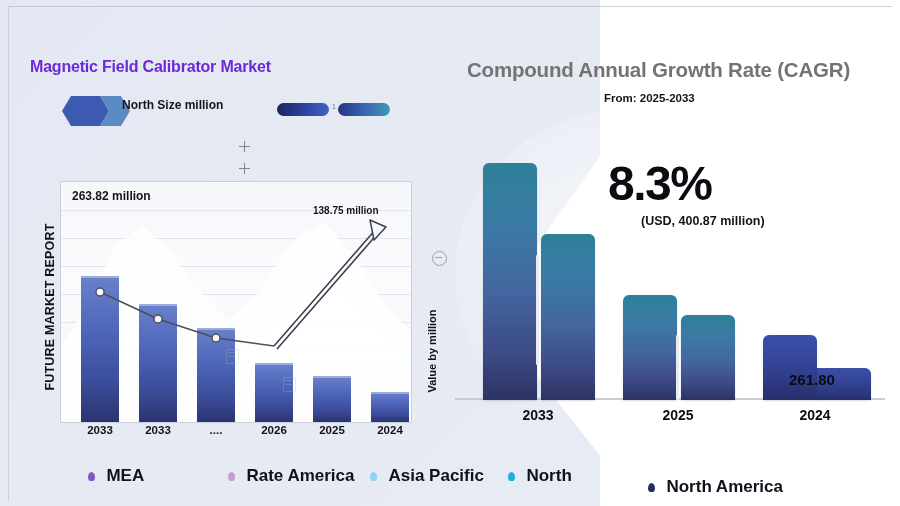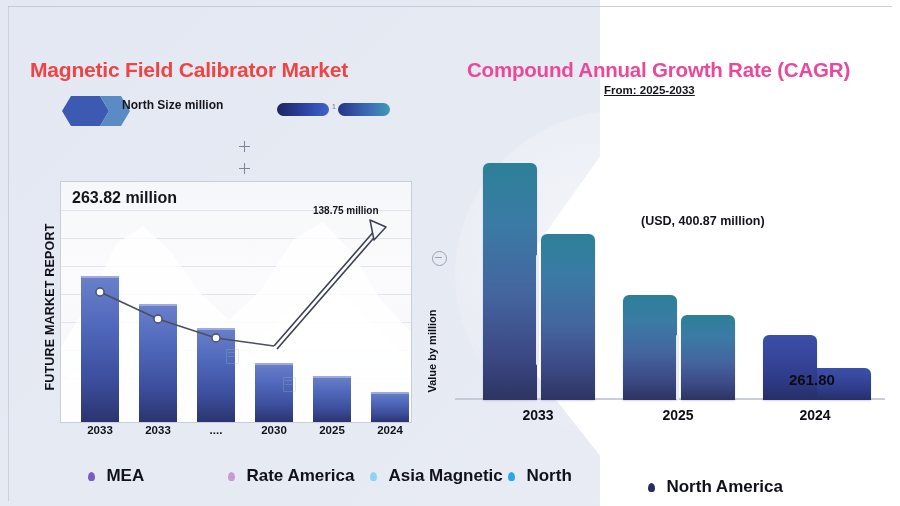--- a/index.html
+++ b/index.html
@@ -26,21 +26,21 @@
     position:absolute;left:455px;top:110px;width:340px;height:330px;
     border-radius:50%;
     background:radial-gradient(circle at 40% 40%,rgba(255,255,255,.55),rgba(255,255,255,0) 70%);
   }
   
   .edge-top{position:absolute;left:8px;top:6px;width:884px;height:1px;background:#b9bfcd;opacity:.75;}
   .edge-left{position:absolute;left:8px;top:6px;width:1px;height:495px;background:#b9bfcd;opacity:.6;}
 
   
   .title-left{
-    position:absolute;left:30px;top:58px;font-size:21px;font-weight:bold;color:#ef4444;
+    position:absolute;left:30px;top:58px;font-size:16px;font-weight:bold;color:#6d28d9;
     letter-spacing:-.2px;white-space:nowrap;
   }
   .logo-hex{
     position:absolute;left:62px;top:94px;width:68px;height:34px;
   }
   .legend-caption{
     position:absolute;left:122px;top:98px;font-size:12px;font-weight:bold;color:#15161c;
     white-space:nowrap;
   }
   .pill{position:absolute;height:13px;width:52px;border-radius:7px;top:103px;}
@@ -73,45 +73,44 @@
   .plot-left{
     position:absolute;left:60px;top:181px;width:350px;height:240px;
     background:linear-gradient(180deg,#f6f7fa 0%,#fbfbfd 40%,#f3f4f8 100%);
     border:1px solid #c9cedb;
     overflow:hidden;
   }
   .grid-line{position:absolute;left:0;width:100%;height:1px;background:#e2e5ee;}
   .mountain{
     position:absolute;left:0;bottom:0;width:100%;height:100%;
   }
-  .ann-left{position:absolute;left:72px;top:189px;font-size:16px;font-weight:bold;color:#14151b;}
+  .ann-left{position:absolute;left:72px;top:189px;font-size:12px;font-weight:bold;color:#14151b;}
   .ann-right{position:absolute;left:313px;top:189px;font-size:10px;font-weight:bold;color:#14151b;margin-top:16px;}
 
   .bar-l{position:absolute;bottom:0;background:linear-gradient(180deg,#6a80cb 0%,#5068bb 35%,#3d4f9e 70%,#2b3470 100%);}
   .bar-l:before{content:"";position:absolute;left:0;top:0;width:100%;height:2px;background:rgba(255,255,255,.35);}
 
   .xlabels-left{position:absolute;left:60px;top:424px;width:350px;height:18px;}
   .xlabels-left span{
     position:absolute;font-size:11.5px;font-weight:bold;color:#111218;text-align:center;
   }
 
   .wm{position:absolute;opacity:.28;}
   .wm-box{width:11px;height:13px;border:1.1px solid #aeb5c4;border-radius:1px;}
   .wm-box:before{content:"";position:absolute;left:1.5px;top:3px;width:7px;height:1px;background:#aeb5c4;}
   .wm-box:after{content:"";position:absolute;left:1.5px;top:6.5px;width:7px;height:1px;background:#aeb5c4;}
 
   
   .title-right{
-    position:absolute;left:467px;top:58px;font-size:20.5px;font-weight:bold;color:#ec4899;
+    position:absolute;left:467px;top:58px;font-size:20.5px;font-weight:bold;color:#737373;
     white-space:nowrap;letter-spacing:-.2px;
   }
   .subtitle-right{
-    position:absolute;left:604px;top:84px;font-size:11.5px;font-weight:bold;color:#14151b;
+    position:absolute;left:604px;top:92px;font-size:11.5px;font-weight:bold;color:#14151b;
     white-space:nowrap;
-    text-decoration:underline;
   }
   .cagr-value{
     position:absolute;left:608px;top:156px;font-size:48px;font-weight:bold;color:#0b0c12;
     letter-spacing:-1.5px;
   }
   .cagr-sub{
     position:absolute;left:641px;top:214px;font-size:12.5px;font-weight:bold;color:#14151b;
     white-space:nowrap;
   }
 
@@ -217,27 +216,28 @@
     </svg>
   </div>
 
   <div class="ann-left">263.82 million</div>
   <div class="ann-right">138.75 million</div>
 
   <div class="xlabels-left">
     <span style="left:8px;  width:64px;">2033</span>
     <span style="left:66px; width:64px;">2033</span>
     <span style="left:124px;width:64px;">....</span>
-    <span style="left:182px;width:64px;">2030</span>
+    <span style="left:182px;width:64px;">2026</span>
     <span style="left:240px;width:64px;">2025</span>
     <span style="left:298px;width:64px;">2024</span>
   </div>
 
   <div class="title-right">Compound Annual Growth Rate (CAGR)</div>
   <div class="subtitle-right">From: 2025-2033</div>
+  <div class="cagr-value">8.3%</div>
   <div class="cagr-sub">(USD, 400.87 million)</div>
 
   <div class="plot-right">
     <div class="axis-right"></div>
 
     <div class="bar-r" style="left:28px;  width:54px;  height:237px;"></div>
     <div class="bar-r" style="left:86px;  width:54px;  height:166px;"></div>
     <div class="bar-notch" style="left:81px; bottom:60px; height:110px;"></div>
 
     <div class="bar-r" style="left:168px; width:54px;  height:105px;"></div>
@@ -260,21 +260,21 @@
     <div class="legend-item" style="left:0px;">
       <span class="dot" style="background:#7c5cc4;"></span>
       <span class="legend-label">MEA</span>
     </div>
     <div class="legend-item" style="left:140px;">
       <span class="dot" style="background:#c99ad4;"></span>
       <span class="legend-label">Rate America</span>
     </div>
     <div class="legend-item" style="left:282px;">
       <span class="dot" style="background:#8fd3ee;"></span>
-      <span class="legend-label">Asia Magnetic</span>
+      <span class="legend-label">Asia Pacific</span>
     </div>
     <div class="legend-item" style="left:420px;">
       <span class="dot" style="background:#27a9e8;"></span>
       <span class="legend-label">North</span>
     </div>
     <div class="legend-item" style="left:560px;margin-top:11px;">
       <span class="dot" style="background:#262c63;"></span>
       <span class="legend-label">North America</span>
     </div>
   </div>

